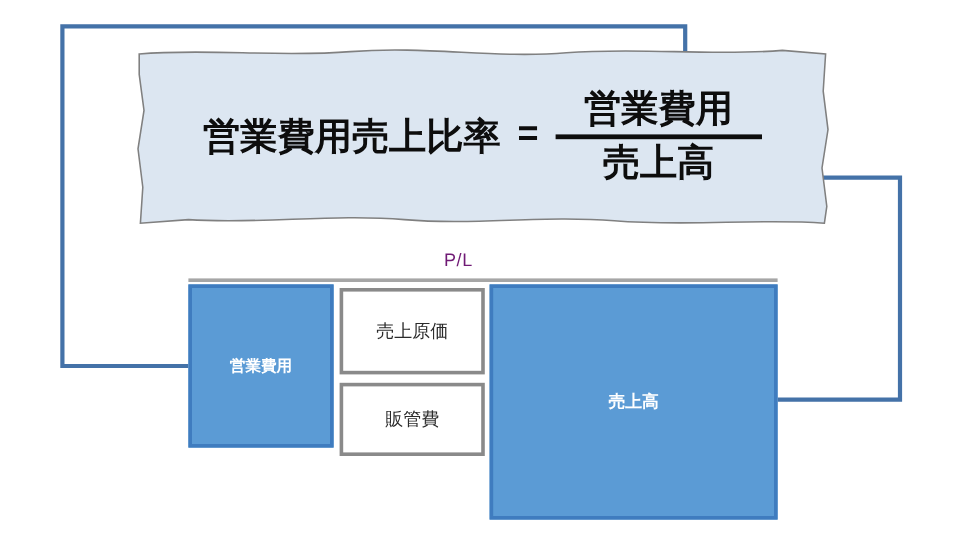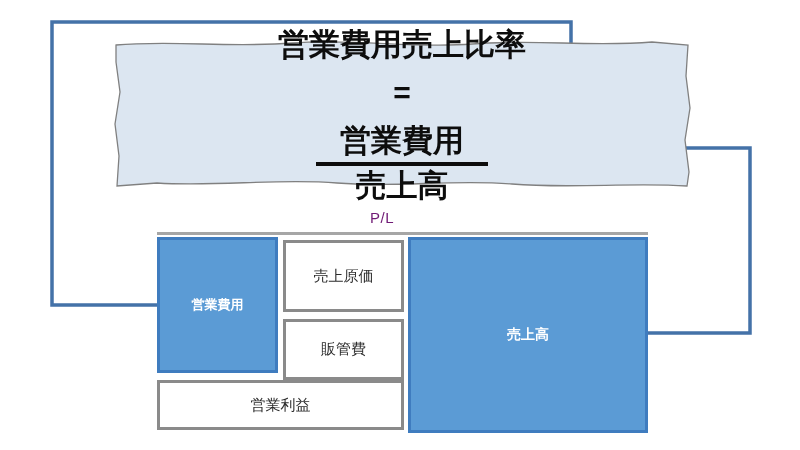--- a/index.html
+++ b/index.html
@@ -45,21 +45,20 @@
   #formula-content {
     position: absolute;
     left: 0;
     top: 0;
     width: 580px;
     height: 155px;
     display: flex;
     align-items: center;
     justify-content: center;
     gap: 10px;
-    flex-direction: column;
   }
   .formula-lhs {
     font-size: 31px;
     font-weight: bold;
     color: #0d0d0d;
     letter-spacing: 0px;
     white-space: nowrap;
   }
   .formula-eq {
     font-size: 30px;
@@ -181,17 +180,16 @@
 
   <div id="pl-label">P/L</div>
   <div id="pl-rule"></div>
 
   <div id="box-opex" class="pl-box blue">営業費用</div>
 
   <div id="box-cogs" class="pl-box white">売上原価</div>
 
   <div id="box-sga" class="pl-box white">販管費</div>
 
-  <div id="box-profit" class="pl-box white">営業利益</div>
 
   <div id="box-sales" class="pl-box blue">売上高</div>
 
 </div>
 
 </body></html>

